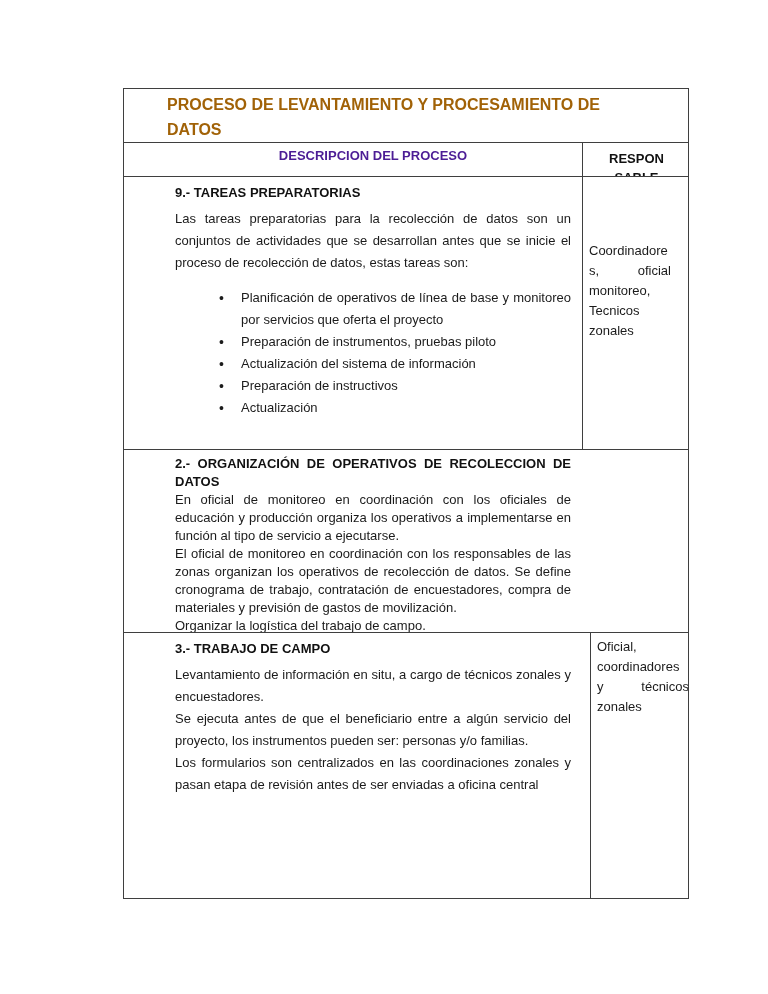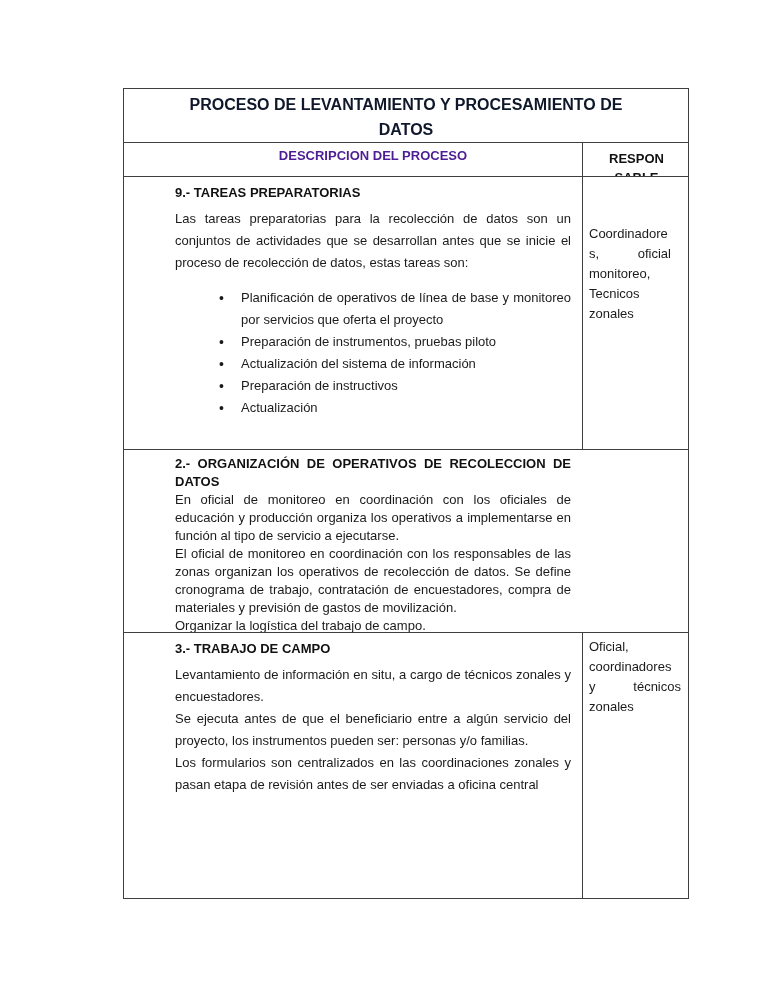--- a/index.html
+++ b/index.html
@@ -19,35 +19,35 @@
     display: flex;
     flex-direction: column;
   }
   .t-row { display: flex; flex-direction: row; width: 100%; overflow: hidden; }
   .t-row + .t-row { border-top: 1px solid var(--border-color, #3f3f3f); }
 
   .title-row { height: 53px; }
   .header-row { height: 34px; }
   .body-row-1 { height: 273px; }
   .body-row-2 { height: 183px; }
-  .body-row-3 { height: 266px; }
+  .body-row-3 { height: 266px; gap: 8px; }
 
   .title-cell {
     width: 100%;
     padding-top: 3px;
     overflow: hidden;
   }
   .doc-title {
     font-size: 16px;
     font-weight: bold;
     line-height: 25px;
-    text-align: center;
+    text-align: left;
     width: 478px;
     margin: 0 auto;
-    color: #0f172a;
+    color: #a16207;
   }
 
   .desc-cell {
     width: 458px;
     flex: none;
     padding: 5px 11px 0 51px;
     overflow: hidden;
   }
   .resp-cell {
     width: 108px;
@@ -107,21 +107,21 @@
     top: 0;
     font-size: 14px;
   }
 
   .resp-text {
     font-size: 13px;
     line-height: 20px;
     text-align: justify;
     overflow-wrap: break-word;
   }
-  .resp-text.resp-0 { margin-top: 43px; width: 82px; }
+  .resp-text.resp-0 { margin-top: 60px; width: 82px; }
   .resp-text.resp-2 { width: 92px; }
 </style>
 </head>
 <body style="background: rgb(255, 255, 255);">
 
 <div class="doc-table">
 
   <div class="t-row title-row">
     <div class="title-cell">
       <div class="doc-title">PROCESO DE LEVANTAMIENTO Y PROCESAMIENTO DE DATOS</div>

